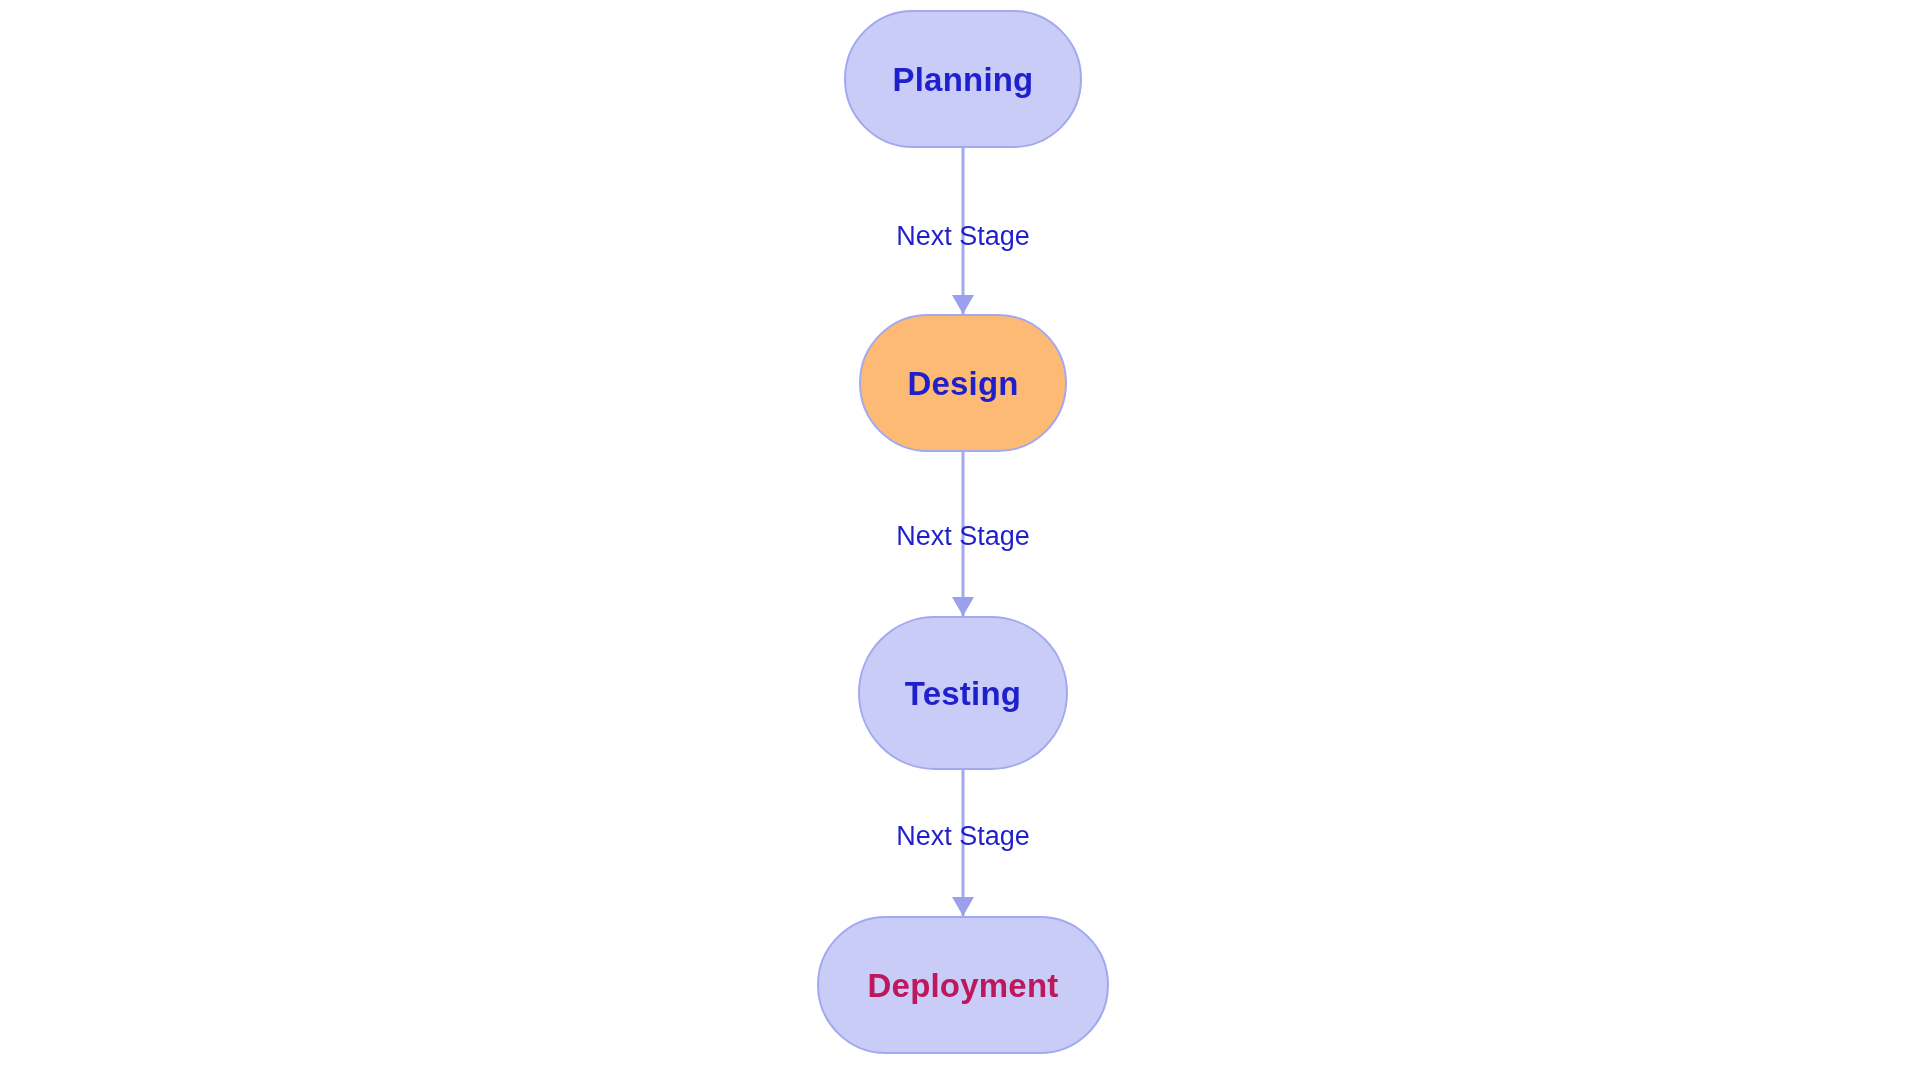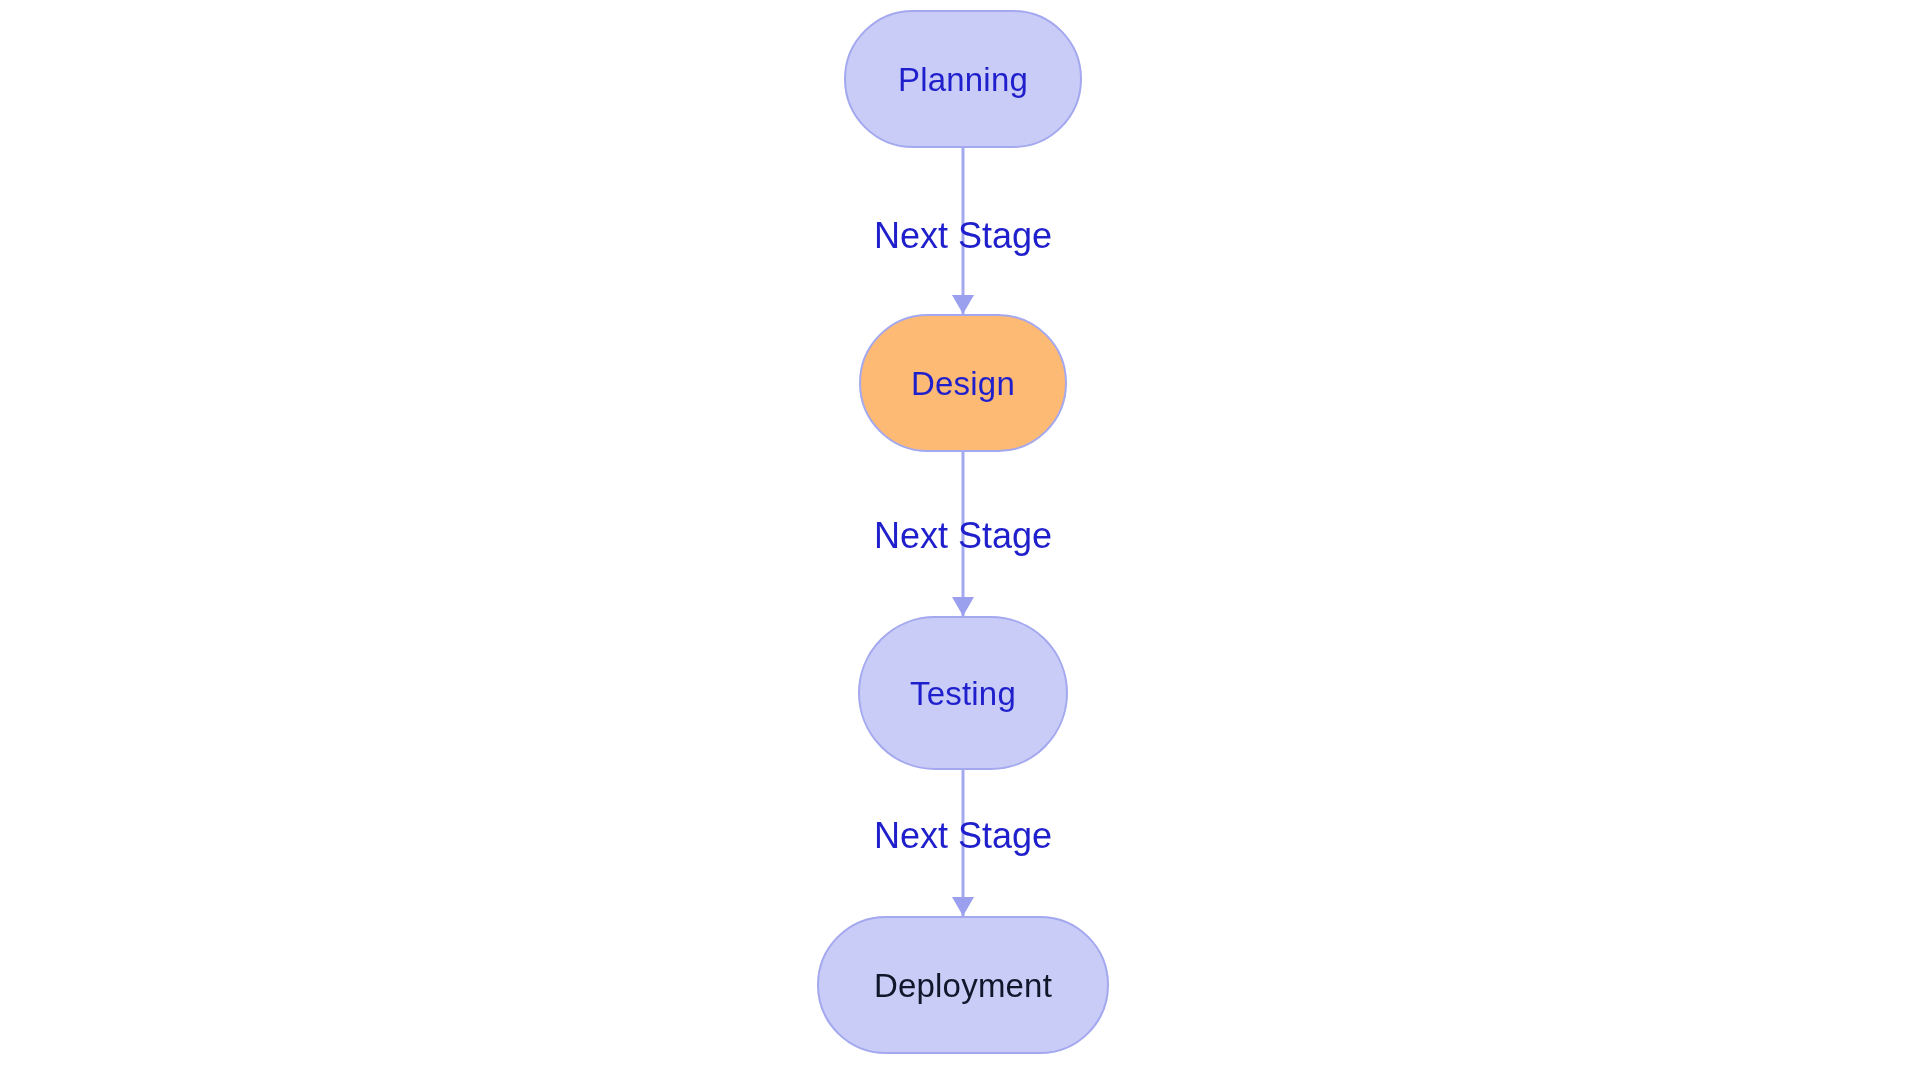--- a/index.html
+++ b/index.html
@@ -31,21 +31,21 @@
     align-items: center;
     justify-content: center;
     background: #c8ccf7;
     border: 2px solid #a3a8ef;
     border-radius: 999px;
     z-index: 2;
   }
   .node-label {
     color: #1f1fcc;
     font-size: 33px;
-    font-weight: 400;
+    font-weight: 700;
     line-height: 1;
     white-space: nowrap;
     letter-spacing: 0.2px;
   }
 
   
   .edge {
     position: absolute;
     transform: translateX(-50%);
     z-index: 1;
@@ -67,21 +67,21 @@
     height: 0;
     border-left: 11px solid transparent;
     border-right: 11px solid transparent;
     border-top: 19px solid #9a9fee;
   }
   .edge-label {
     position: absolute;
     left: 50%;
     transform: translate(-50%, -50%);
     color: #1f1fcc;
-    font-size: 36px;
+    font-size: 27px;
     line-height: 1;
     white-space: nowrap;
     z-index: 3;
   }
 </style>
 </head>
 <body>
 
 <div id="flowchart" style="background: rgb(255, 255, 255);">
     <div class="edge" style="left: 963px; top: 148px; height: 166px; width: 40px;">
@@ -102,15 +102,15 @@
     <div class="node" style="left: 963px; top: 10px; width: 238px; height: 138px; background: rgb(200, 204, 247); border-color: rgb(163, 168, 239);">
       <span class="node-label" style="color: rgb(31, 31, 204);">Planning</span>
     </div>
     <div class="node" style="left: 963px; top: 314px; width: 208px; height: 138px; background: #fdba74; border-color: rgb(163, 168, 239);">
       <span class="node-label" style="color: rgb(31, 31, 204);">Design</span>
     </div>
     <div class="node" style="left: 963px; top: 616px; width: 210px; height: 154px; background: rgb(200, 204, 247); border-color: rgb(163, 168, 239);">
       <span class="node-label" style="color: rgb(31, 31, 204);">Testing</span>
     </div>
     <div class="node" style="left: 963px; top: 916px; width: 292px; height: 138px; background: rgb(200, 204, 247); border-color: rgb(163, 168, 239);">
-      <span class="node-label" style="color: #0f172a;">Deployment</span>
+      <span class="node-label" style="color: #be185d;">Deployment</span>
     </div>
   </div>
 
 </body></html>

